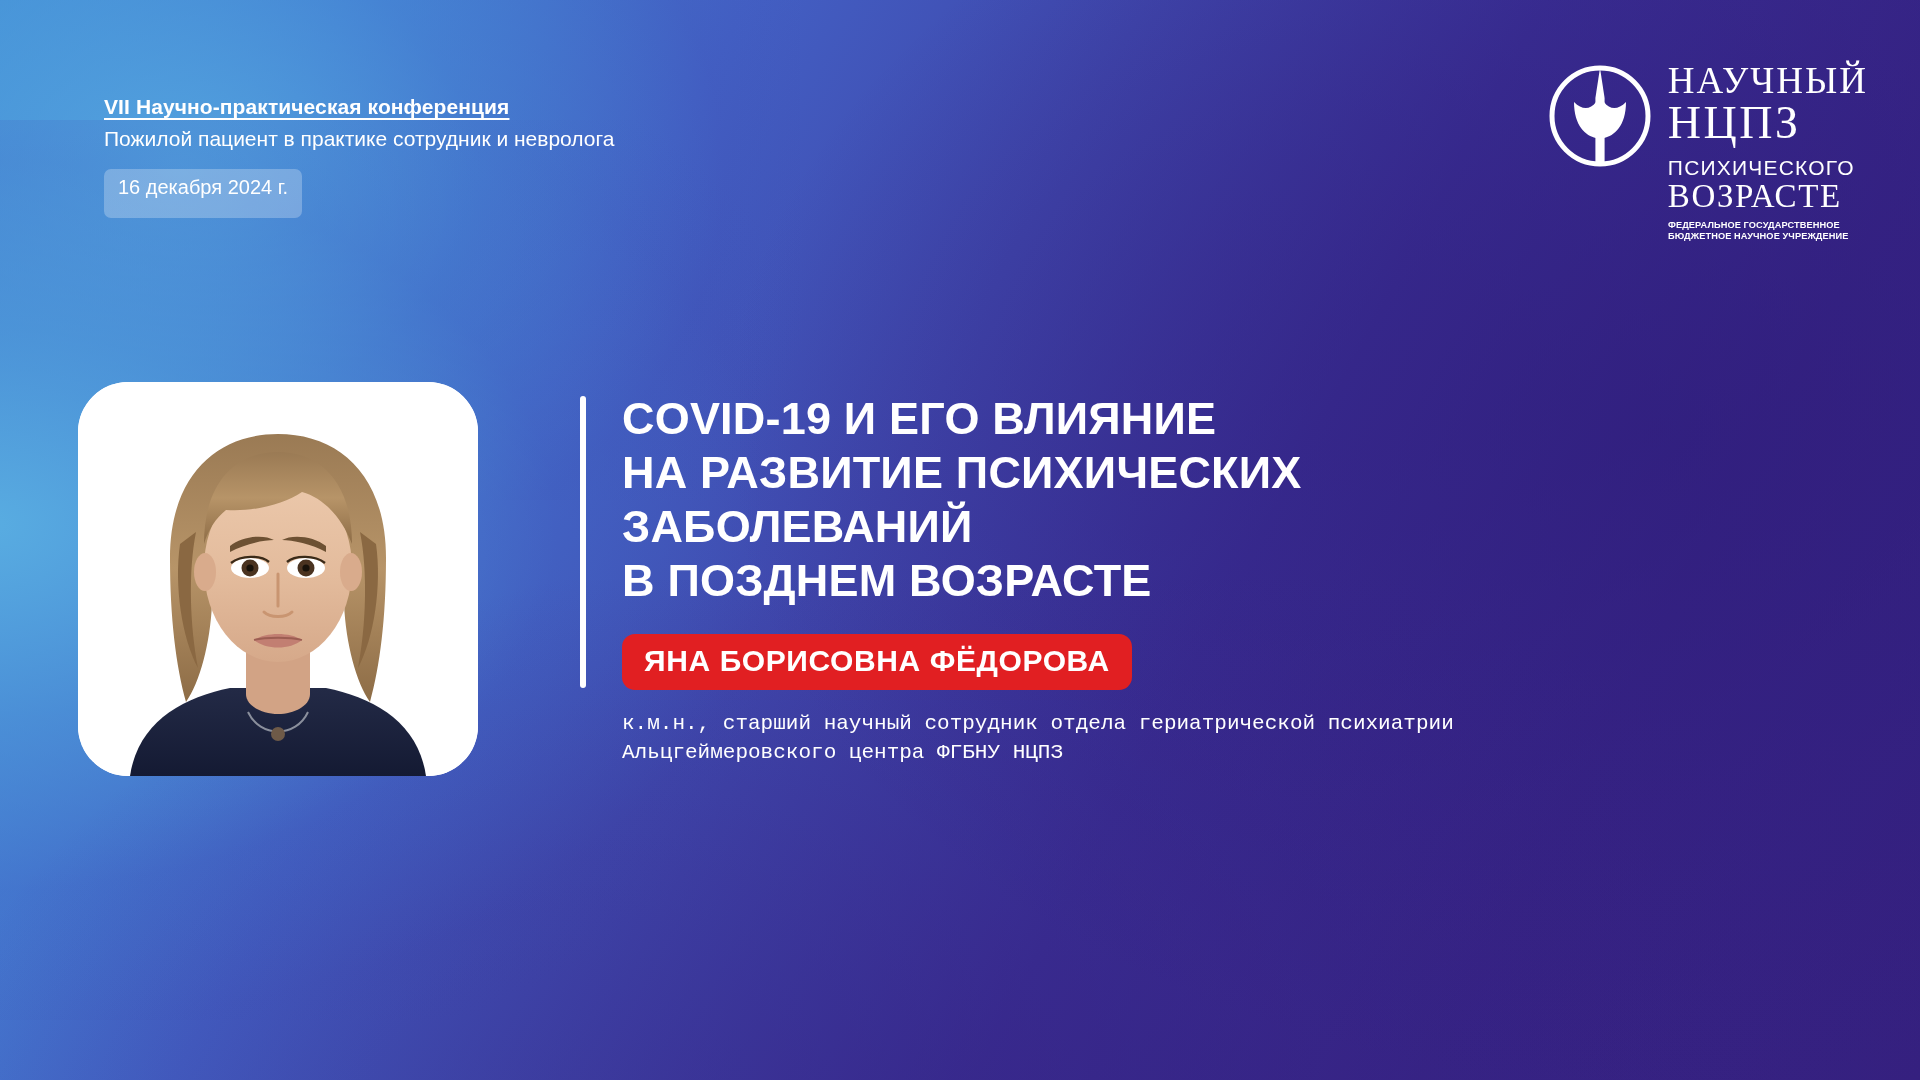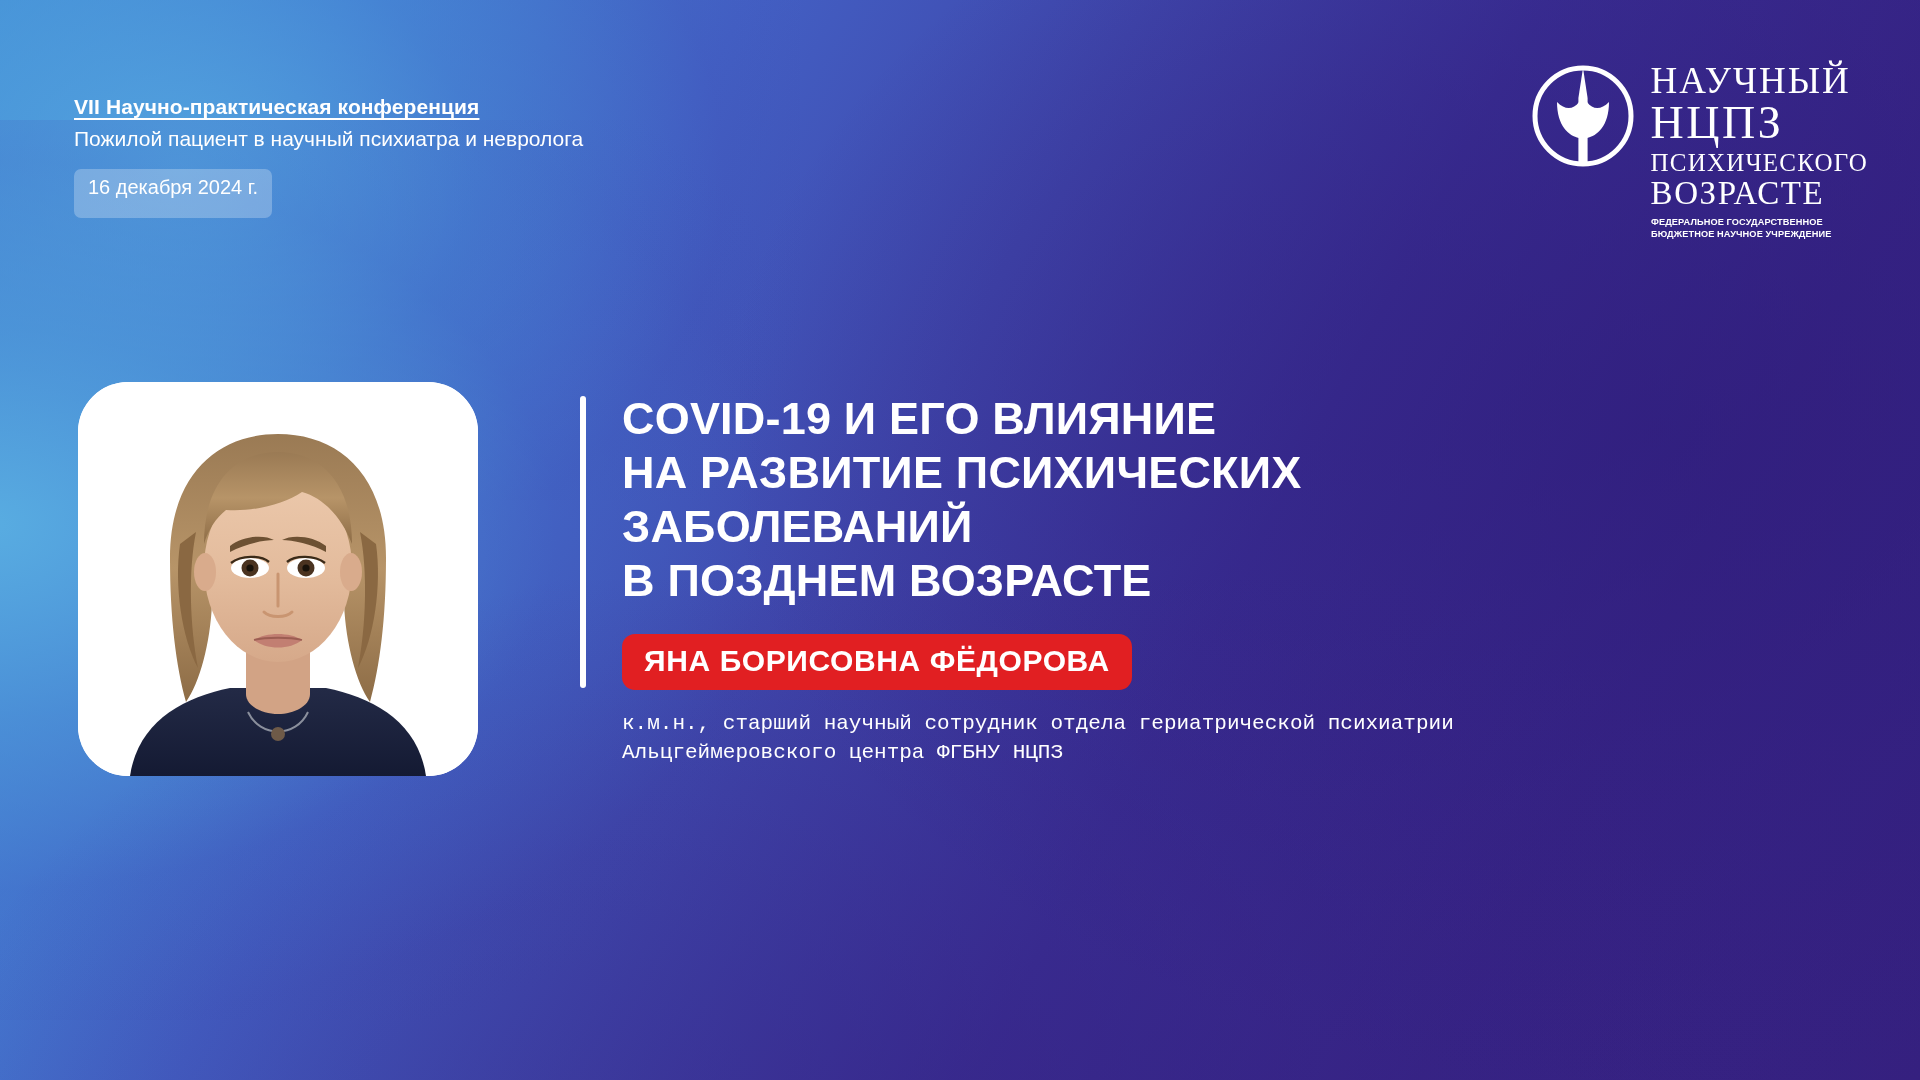--- a/index.html
+++ b/index.html
@@ -57,21 +57,21 @@
     bottom: -260px;
     width: 1920px;
     height: 760px;
     background: radial-gradient(ellipse at 52% 80%, rgba(52,32,128,0.50) 0%, rgba(52,32,128,0.22) 45%, rgba(0,0,0,0) 78%);
     pointer-events: none;
   }
 
   
   .conf-block {
     position: absolute;
-    left: 74px;
+    left: 104px;
     top: 94px;
     z-index: 6;
   }
   .conf-title {
     font-size: 21px;
     font-weight: 700;
     color: #ffffff;
     letter-spacing: 0.1px;
     text-decoration: underline;
     text-underline-offset: 4px;
@@ -123,27 +123,27 @@
   .logo-l2 {
     font-family: "Liberation Serif", serif;
     font-size: 46px;
     font-weight: 400;
     letter-spacing: 2.5px;
     color: #ffffff;
     line-height: 1.02;
     margin-top: 1px;
   }
   .logo-l3 {
-    font-family: Liberation Serif, serif;
-    font-size: 25px;
+    font-family: Liberation Sans, sans-serif;
+    font-size: 21px;
     font-weight: 400;
     letter-spacing: 1.2px;
     color: #ffffff;
     line-height: 1.05;
-    margin-top: 3px;
+    margin-top: 10px;
   }
   .logo-l4 {
     font-family: "Liberation Serif", serif;
     font-size: 33px;
     font-weight: 400;
     letter-spacing: 1.6px;
     color: #ffffff;
     line-height: 1.02;
     margin-top: 1px;
   }
@@ -228,21 +228,21 @@
 
 <div class="slide">
 
   <div class="glow-top"></div>
   <div class="glow-left"></div>
   <div class="dark-right"></div>
   <div class="dark-bottom"></div>
 
   <div class="conf-block">
     <div class="conf-title">VII Научно-практическая конференция</div>
-    <div class="conf-sub">Пожилой пациент в научный психиатра и невролога</div>
+    <div class="conf-sub">Пожилой пациент в практике сотрудник и невролога</div>
     <div class="conf-date">16 декабря 2024 г.</div>
   </div>
 
   <div class="logo">
     <div class="logo-mark">
       <svg viewBox="0 0 108 108" width="108" height="108" aria-hidden="true">
         <circle cx="54" cy="54" r="48" fill="none" stroke="#ffffff" stroke-width="5"></circle>
         <path d="M28 40 C28 64 40 74 50 76 L50 40 C44 48 36 48 28 40 Z" fill="#ffffff"></path>
         <path d="M80 40 C80 64 68 74 58 76 L58 40 C64 48 72 48 80 40 Z" fill="#ffffff"></path>
         <path d="M54 6 L58.6 36 L58.6 100 L49.4 100 L49.4 36 Z" fill="#ffffff"></path>

